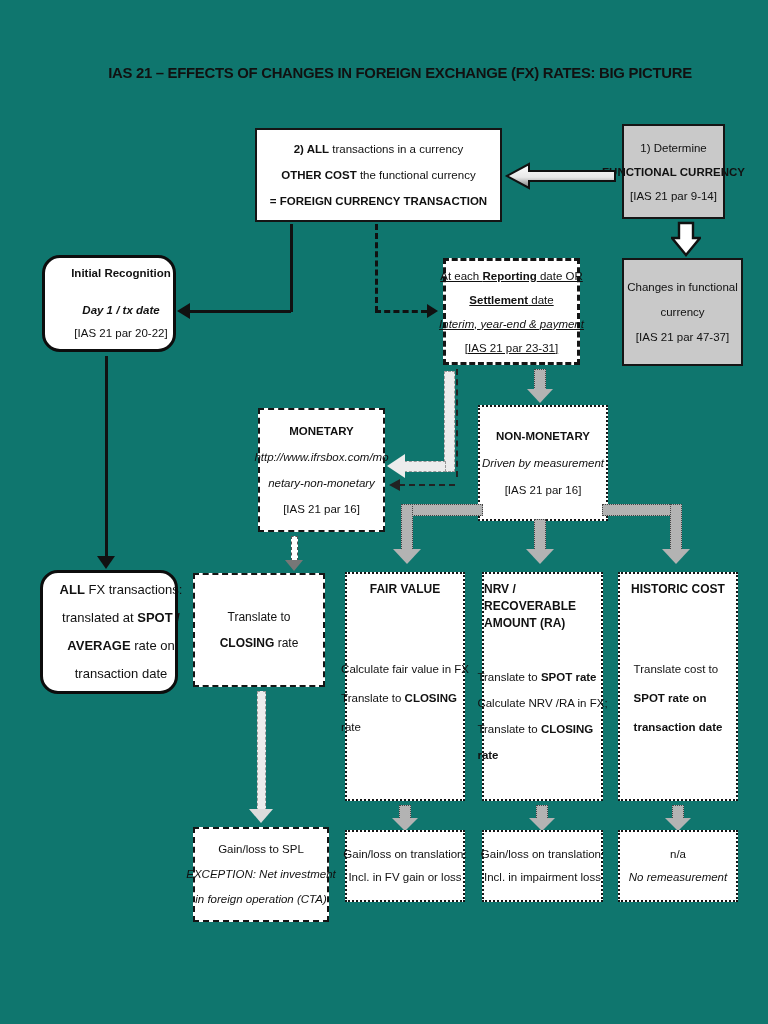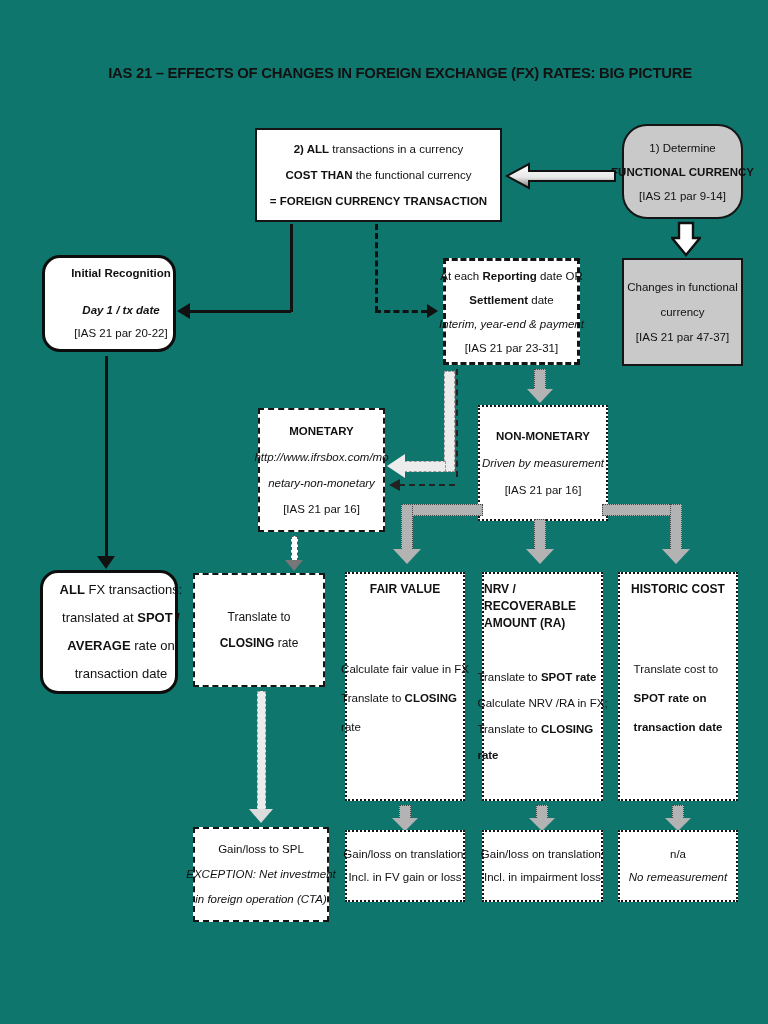--- a/index.html
+++ b/index.html
@@ -25,27 +25,27 @@
   
   .abs{position:absolute;}
   .solidline{position:absolute;background:#111;}
   .tri{position:absolute;width:0;height:0;}
   .gbar{position:absolute;background:#b3b3b3;border:1px dotted #444;box-sizing:border-box;}
   .ghead{position:absolute;width:0;height:0;border-left:14px solid transparent;
          border-right:14px solid transparent;border-top:15px solid #b3b3b3;}
   .lbar{position:absolute;background:#ececec;border:1px dashed #999;box-sizing:border-box;}
   
   #bx-fx{left:255px;top:128px;width:247px;height:94px;line-height:26px;}
-  #bx-det{left:622px;top:124px;width:121px;height:95px;line-height:24px;border-radius:25px;}
+  #bx-det{left:622px;top:124px;width:103px;height:95px;line-height:24px;}
   #bx-chg{left:622px;top:258px;width:121px;height:108px;line-height:25px;}
   #arrow-left3d{left:504px;top:160px;width:114px;height:32px;}
   #arrow-hollow-down{left:671px;top:221px;width:30px;height:36px;}
   #bx-init{left:42px;top:255px;width:134px;height:97px;line-height:23px;}
   #init-gap{height:14px;}
-  #bx-rep{left:443px;top:258px;width:137px;height:107px;line-height:24px;}
+  #bx-rep{left:443px;top:258px;width:137px;height:107px;line-height:24px;text-decoration:underline;}
   #c1v{left:290px;top:224px;width:3px;height:88px;}
   #c1h{left:188px;top:310px;width:103px;height:3px;}
   #c1head{left:177px;top:303px;border-top:8px solid transparent;border-bottom:8px solid transparent;border-right:13px solid #111;}
   #c2v{left:375px;top:224px;width:0;height:88px;border-left:3px dashed #111;}
   #c2h{left:375px;top:310px;width:52px;height:0;border-top:3px dashed #111;}
   #c2head{left:427px;top:304px;border-top:7px solid transparent;border-bottom:7px solid transparent;border-left:11px solid #111;}
   #bx-mon{left:258px;top:408px;width:127px;height:124px;line-height:26px;}
   #bx-nonmon{left:478px;top:405px;width:130px;height:116px;line-height:27px;}
   #e-shaft{left:534px;top:369px;width:12px;height:21px;}
   #e-head{left:527px;top:389px;border-left:13px solid transparent;border-right:13px solid transparent;border-top:14px solid #b3b3b3;}
@@ -89,21 +89,21 @@
 </style>
 </head>
 <body>
 
 <div id="canvas">
 
   <div class="title">IAS 21 – EFFECTS OF CHANGES IN FOREIGN EXCHANGE (FX) RATES: BIG PICTURE</div>
 
   <div class="box b-solid" id="bx-fx">
     <div class="line"><b>2) ALL</b><span> transactions in a currency</span></div>
-    <div class="line"><b>COST THAN</b><span> the functional currency</span></div>
+    <div class="line"><b>OTHER COST</b><span> the functional currency</span></div>
     <div class="line bold">= FOREIGN CURRENCY TRANSACTION</div>
   </div>
 
   <div class="box b-gray" id="bx-det">
     <div class="line">1) Determine</div>
     <div class="line bold">FUNCTIONAL CURRENCY</div>
     <div class="line">[IAS 21 par 9-14]</div>
   </div>
 
   <svg class="abs" id="arrow-left3d" viewBox="0 0 114 32">

